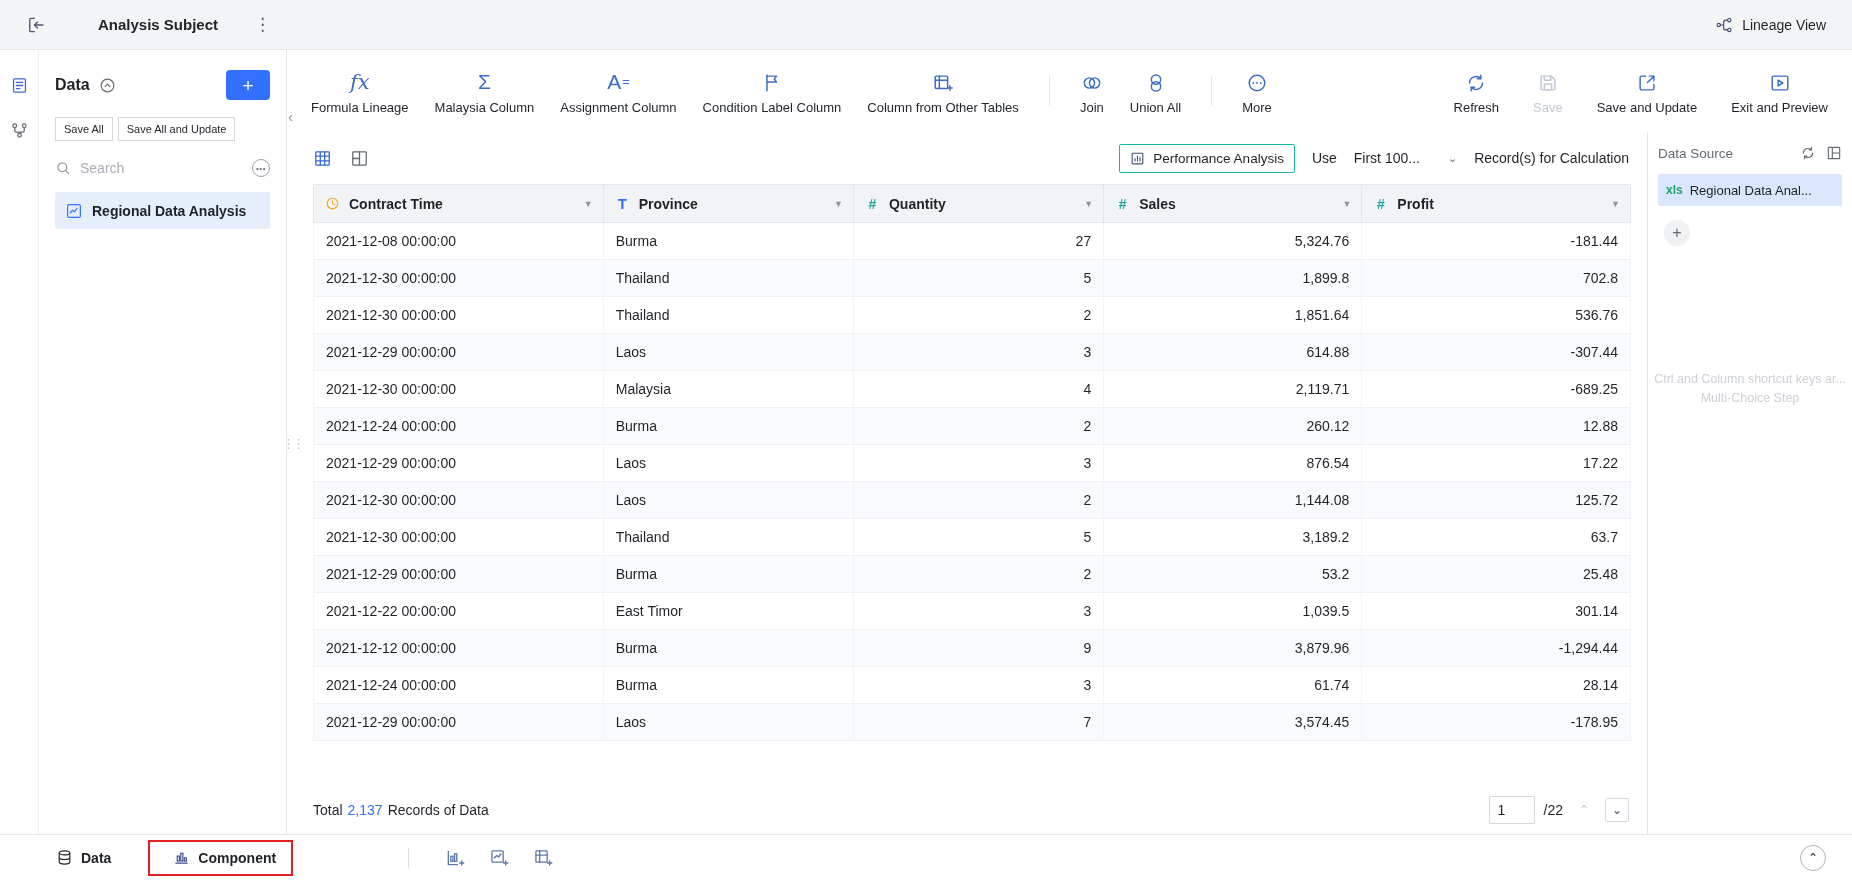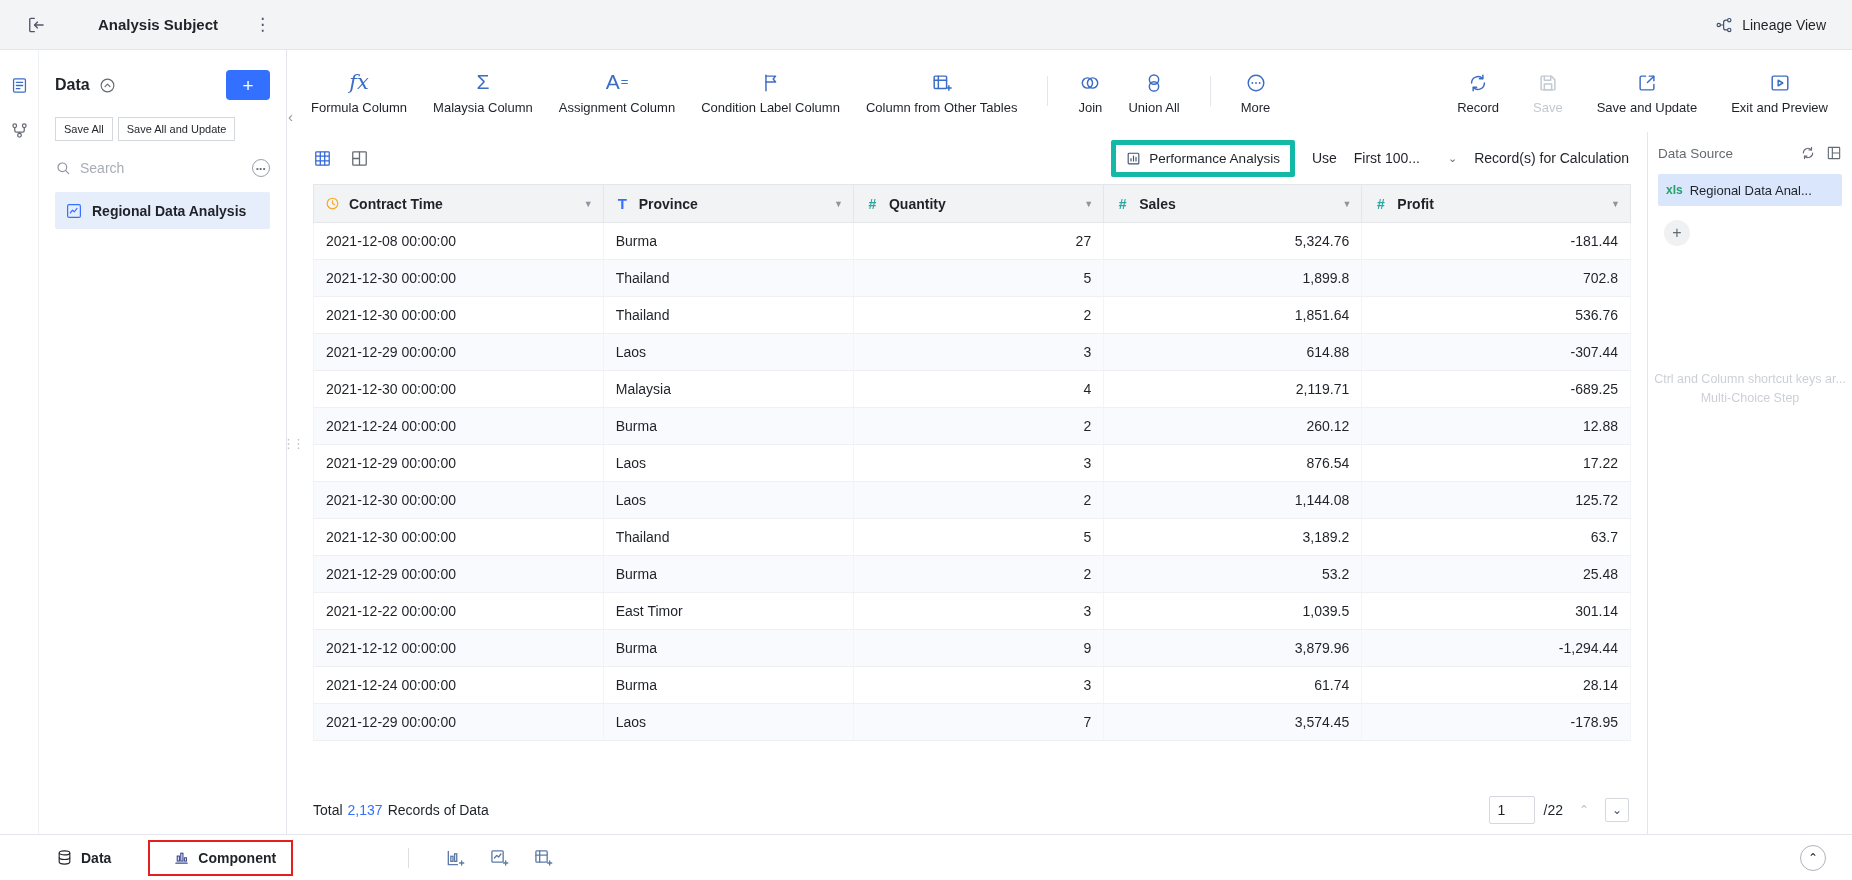--- a/index.html
+++ b/index.html
@@ -59,21 +59,21 @@
   .tb-item.disabled .tb-ic, .tb-item.disabled .tb-label { color:#c3c9d2; }
 
   
   .content-row { flex:1; display:flex; min-height:0; }
   .main-content { flex:1; display:flex; flex-direction:column; min-width:0; }
 
   .controls { height:52px; flex:none; display:flex; align-items:center; padding:0 18px 0 26px; gap:18px; }
   .view-ic1 { color:#3566d6; cursor:pointer; }
   .view-ic2 { color:#646a73; cursor:pointer; }
   .controls-right { margin-left:auto; display:flex; align-items:center; gap:17px; }
-  .perf-btn { display:flex; align-items:flex-end; gap:8px; border:5px solid #14b8a6; border-radius:2px; padding:6px 10px; font-size:13.5px; background:#fff; cursor:pointer; color:#1f2329; }
+  .perf-btn { display:flex; align-items:flex-end; gap:8px; border:1px solid #14b8a6; border-radius:2px; padding:6px 10px; font-size:13.5px; background:#fff; cursor:pointer; color:#1f2329; }
   .perf-ic { color:#42526e; }
   .use-label { font-size:14px; }
   .records-dd { display:flex; align-items:center; gap:28px; font-size:14px; cursor:pointer; }
   .dd-caret { color:#646a73; font-size:11px; }
   .records-suffix { font-size:14px; }
 
   
   .table-wrap { flex:1; padding:0 16px 0 26px; overflow:hidden; }
   table { width:100%; border-collapse:collapse; table-layout:fixed; }
   th { background:#f2f3f5; height:38px; font-size:14px; font-weight:700; text-align:left; padding:0 10px; border:1px solid #e4e7ea; cursor:pointer; }
@@ -210,21 +210,21 @@
     <div class="right-region">
       <span class="collapse-handle">‹</span>
       <span class="drag-dots">⋮⋮</span>
 
       <div class="toolbar">
         <div class="tb-group">
           <div class="tb-item">
             <span class="tb-ic txt">
                 <span class="fx">fx</span>
               </span>
-            <span class="tb-label">Formula Column</span>
+            <span class="tb-label">Formula Lineage</span>
           </div>
           <div class="tb-item">
             <span class="tb-ic txt">
                 <span>Σ</span>
               </span>
             <span class="tb-label">Malaysia Column</span>
           </div>
           <div class="tb-item">
             <span class="tb-ic txt">
                 <span>A</span>
@@ -287,21 +287,21 @@
         <div class="tb-right">
           <div class="tb-item">
             <span class="tb-ic">
               <svg width="22" height="22" viewBox="0 0 24 24" fill="none" stroke="currentColor" stroke-width="1.6" stroke-linecap="round" stroke-linejoin="round">
                   <path d="M5 12a7 7 0 0 1 12-4.9"></path>
                   <path d="M17.3 3.6v3.8h-3.8"></path>
                   <path d="M19 12a7 7 0 0 1-12 4.9"></path>
                   <path d="M6.7 20.4v-3.8h3.8"></path>
                 </svg>
             </span>
-            <span class="tb-label">Record</span>
+            <span class="tb-label">Refresh</span>
           </div>
           <div class="tb-item disabled">
             <span class="tb-ic">
               <svg width="22" height="22" viewBox="0 0 24 24" fill="none" stroke="currentColor" stroke-width="1.6" stroke-linecap="round" stroke-linejoin="round">
                   <path d="M4.5 5.5a1 1 0 0 1 1-1h10l4 4v10a1 1 0 0 1-1 1h-13a1 1 0 0 1-1-1z"></path>
                   <path d="M8 4.5V9h7V4.5"></path>
                   <rect x="8" y="13" width="8" height="6.5"></rect>
                 </svg>
             </span>
             <span class="tb-label">Save</span>

